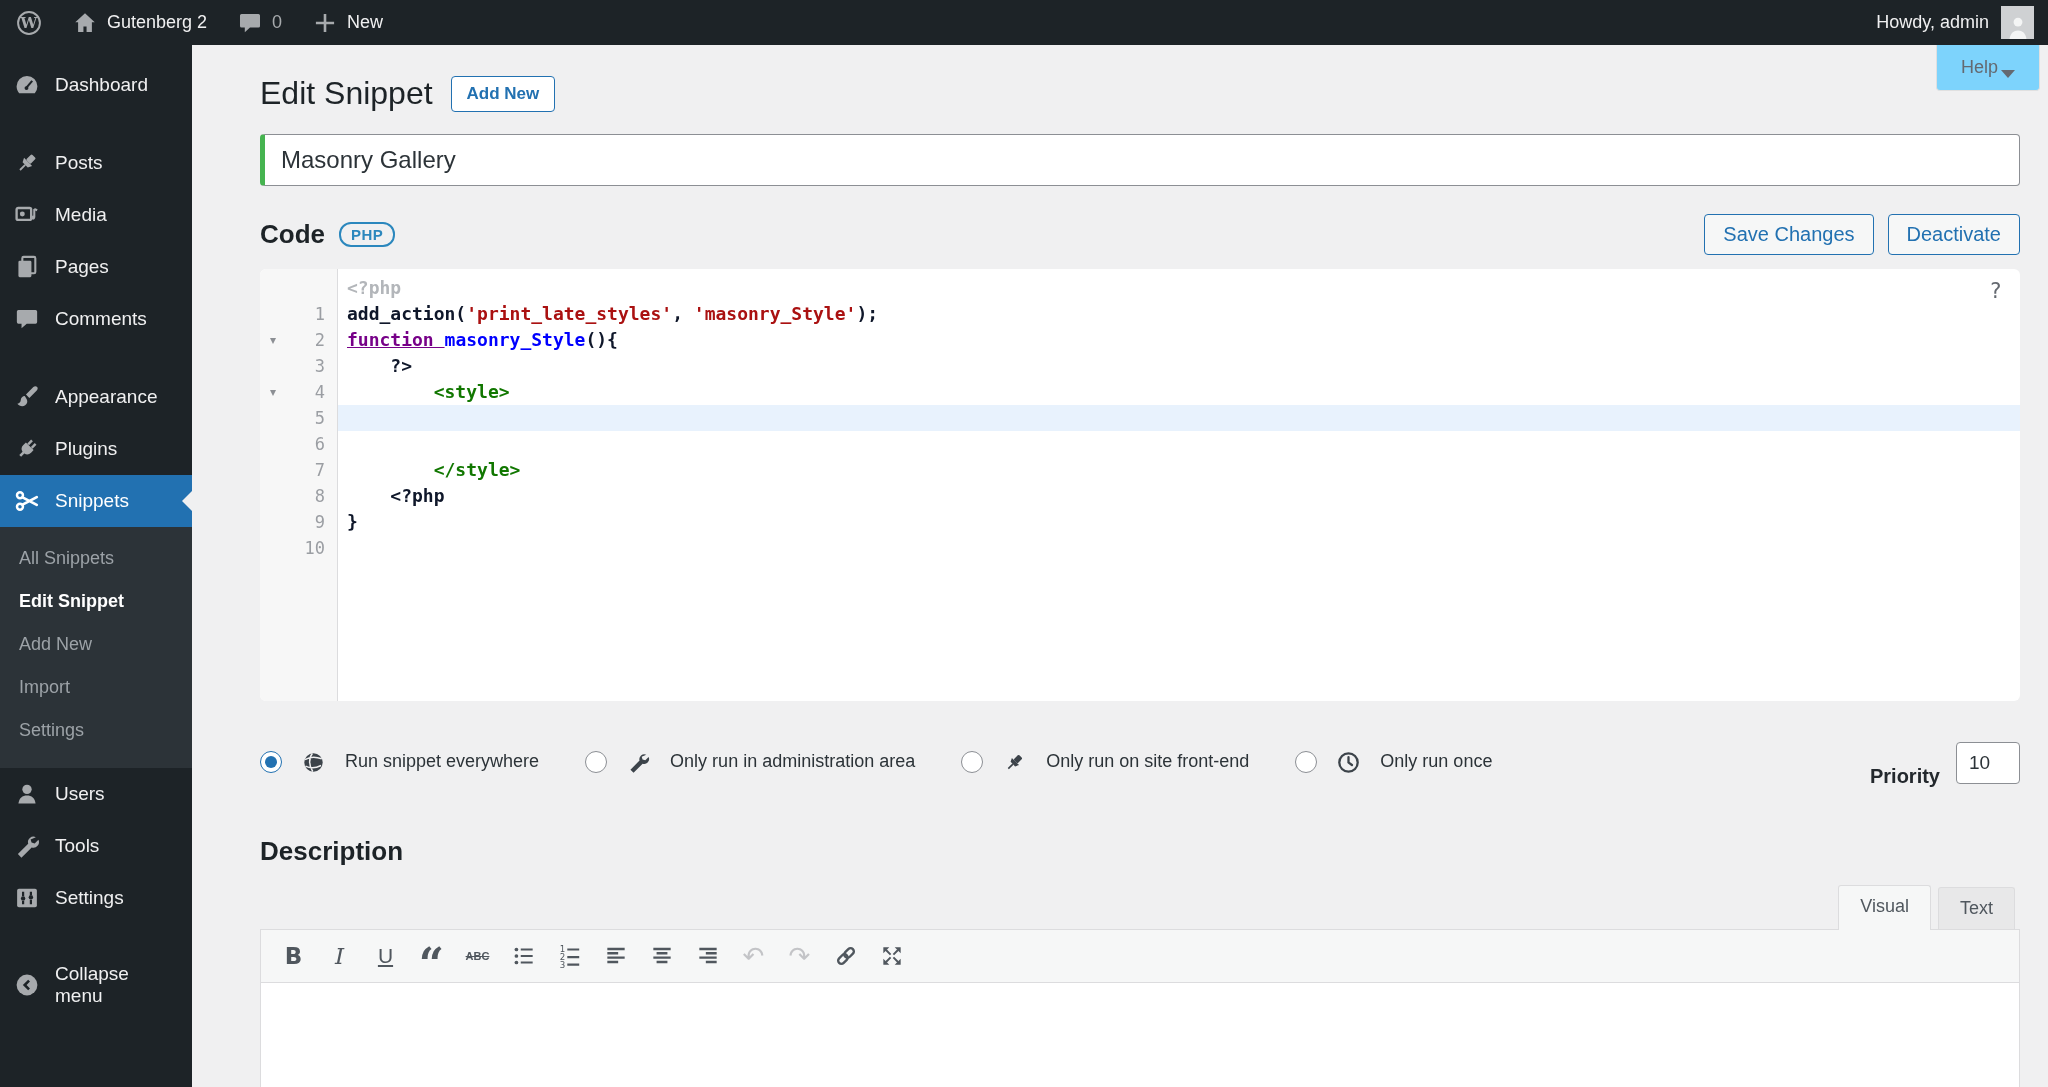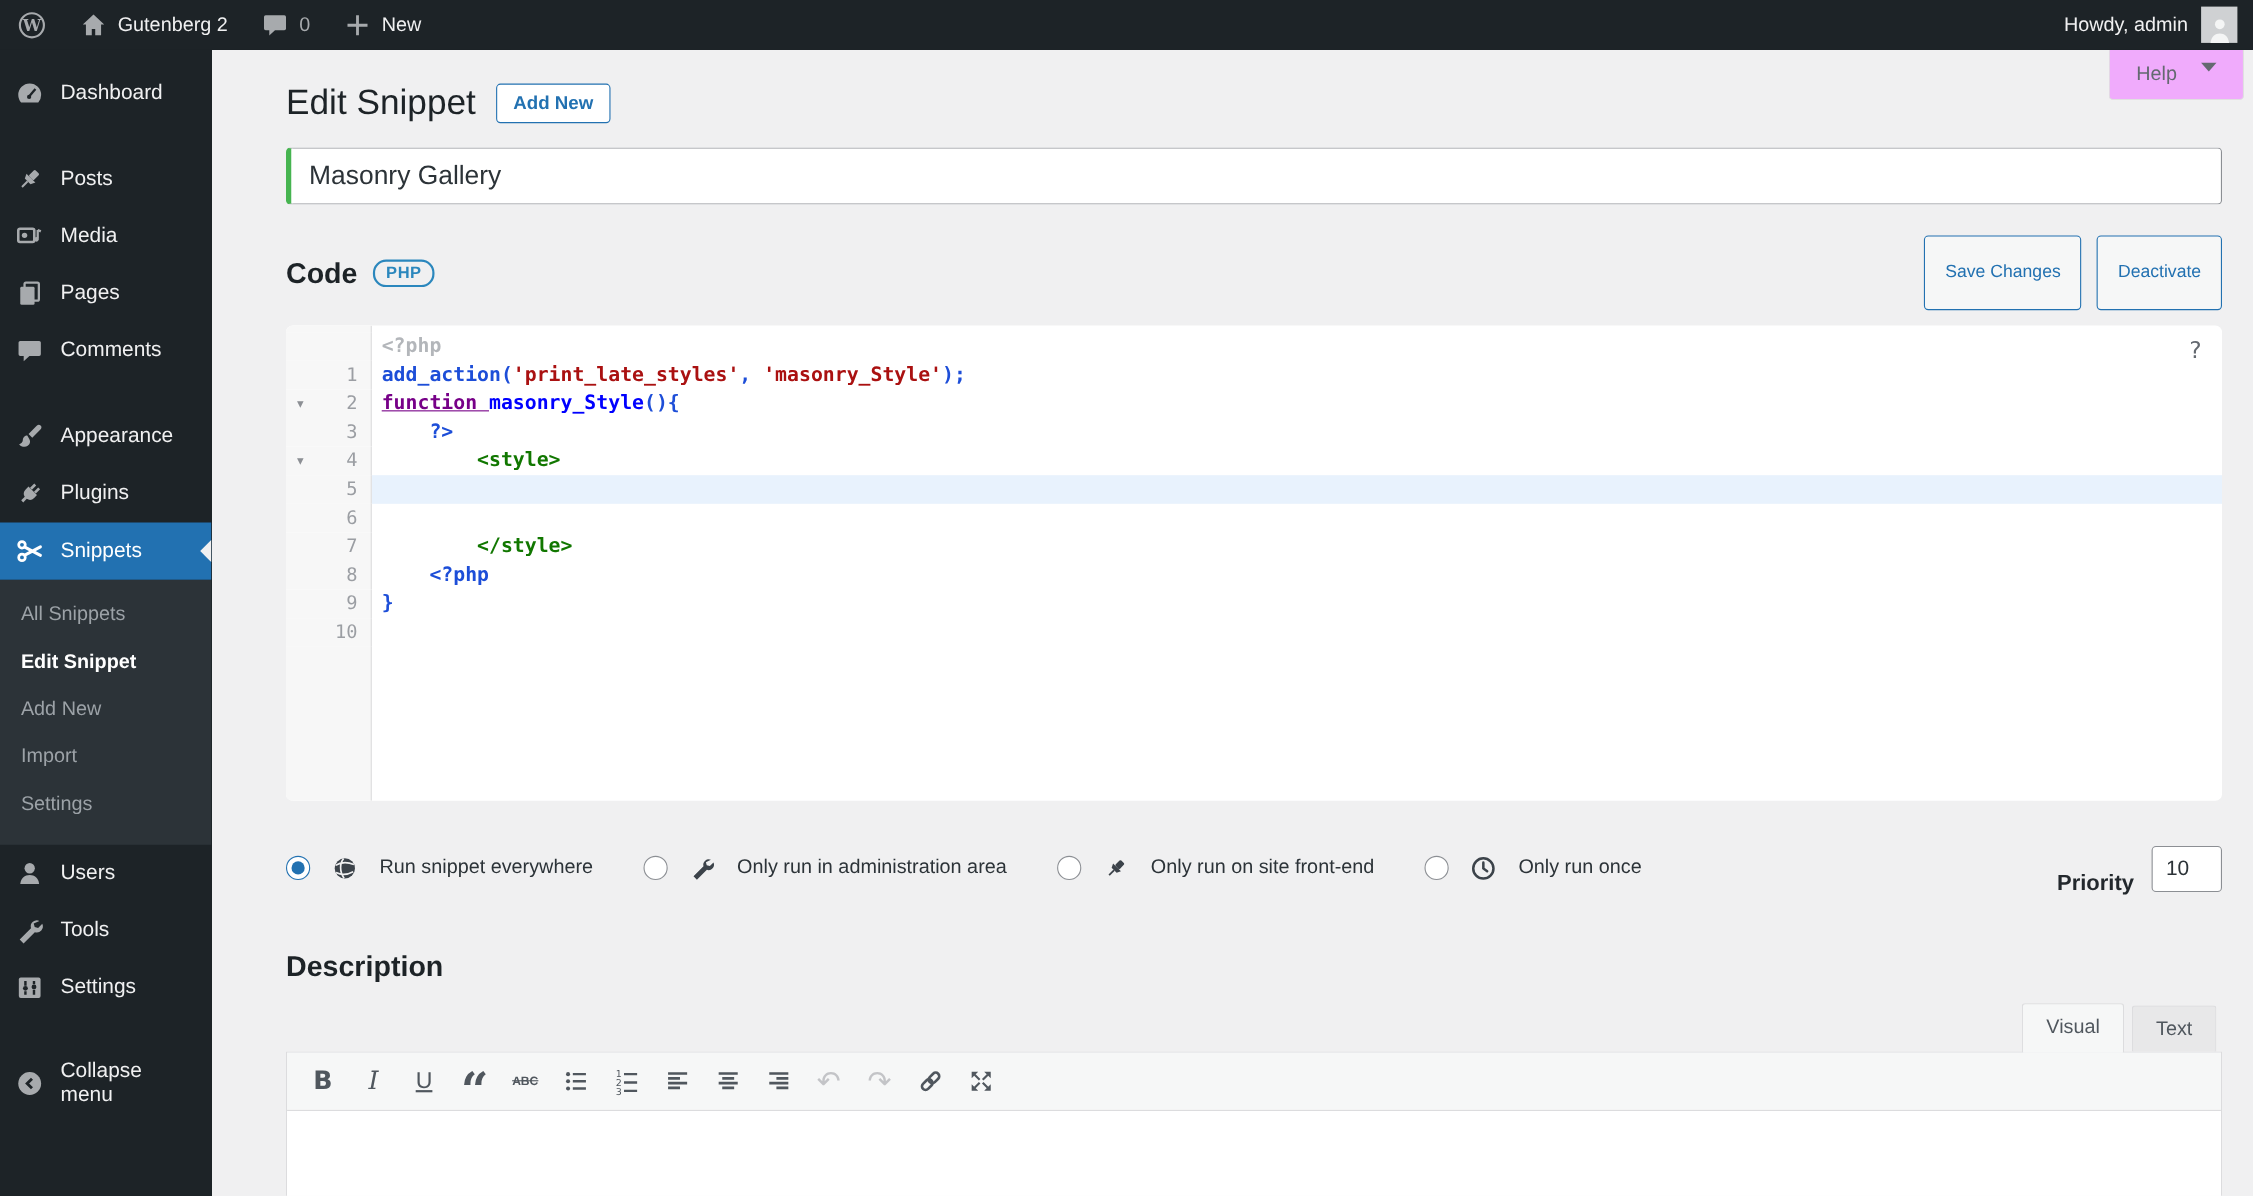--- a/index.html
+++ b/index.html
@@ -27,30 +27,30 @@
   .menu-item.active { background:var(--accent,#2271b1); color:#fff; }
   .menu-item.active .menu-icon { color:#fff; }
   .menu-item.active::after { content:''; position:absolute; right:0; top:50%; transform:translateY(-50%);
     border:10px solid transparent; border-right-color:#f0f0f1; }
   .submenu { background:#2c3338; padding:10px 0 16px; }
   .submenu-item { padding:11px 14px 11px 19px; font-size:18px; color:#9ca2a7; cursor:pointer; }
   .submenu-item.current { color:#fff; font-weight:bold; }
 
   
   #main { margin-left:224px; padding-top:45px; height:1087px; position:relative; }
-  #help-tab { position:absolute; top:45px; right:8px; background:#f0abfc; border:1px solid #e0e0e0; border-top:none;
-    border-radius:0 0 4px 4px; padding:12px 24px; color:#646970; font-size:18px; display:flex; align-items:flex-start; gap:22px; cursor:pointer; }
+  #help-tab { position:absolute; top:45px; right:8px; background:#7dd3fc; border:1px solid #e0e0e0; border-top:none;
+    border-radius:0 0 4px 4px; padding:12px 24px; color:#646970; font-size:18px; display:flex; align-items:flex-end; gap:3px; cursor:pointer; }
   .caret-down { width:0; height:0; border-left:7px solid transparent; border-right:7px solid transparent; border-top:8px solid #646970; }
   #content { padding:0 28px 0 36px; }
 
   .title-row { margin-top:30px; display:flex; align-items:center; gap:18px; }
   h1 { font-size:32px; font-weight:400; color:#1d2327; margin:0; }
   .btn { display:inline-flex; align-items:center; justify-content:center; background:#f6f7f7;
     border:1px solid var(--accent,#2271b1); color:var(--accent,#2271b1); border-radius:4px;
-    font-size:16px; padding:24px 18px; cursor:pointer; font-family:inherit; }
+    font-size:20px; padding:8px 18px; cursor:pointer; font-family:inherit; }
   .btn.small { background:#fff; font-size:17px; font-weight:bold; padding:7px 15px; }
 
   #snippet-title { margin-top:22px; width:100%; height:52px; font-size:24px; color:#2c3338;
     padding:0 16px; border:1px solid #8c8f94; border-left:5px solid var(--active-green,#46b450);
     border-radius:4px; background:#fff; font-family:inherit; }
 
   .code-head-row { margin-top:28px; display:flex; align-items:center; }
   h2 { font-size:26px; font-weight:700; color:#1d2327; margin:0; }
   .php-badge { margin-left:14px; border:2px solid #2b87bd; color:#2b87bd; border-radius:12px;
     padding:2px 10px; font-size:15px; font-weight:bold; letter-spacing:.5px; }
@@ -62,21 +62,21 @@
     font-family:"DejaVu Sans Mono", monospace; }
   .code-row { display:flex; min-height:26px; line-height:26px; }
   .gutter-cell { width:78px; flex-shrink:0; background:#f7f7f7; border-right:1px solid #dcdcde;
     text-align:right; padding-right:12px; color:#9b9ea3; font-size:17px; position:relative; }
   .fold { position:absolute; left:10px; top:0; color:#8c8f94; font-size:12px; font-family:"Liberation Sans",sans-serif; }
   .code-cell { flex:1; padding-left:9px; font-size:18px; font-weight:700; color:#000; white-space:pre; }
   .code-row.active .code-cell { background:#e8f2fd; }
   .code-row.phantom .code-cell { color:#b3b6ba; font-weight:700; }
   .code-row.spacer { min-height:6px; }
   .code-row.filler { flex:1; }
-  .tok-plain   { color:#1d4ed8; }
+  .tok-plain   { color:#0f172a; }
   .tok-string  { color:var(--code-string,#aa1111);text-align:right; }
   .tok-keyword { color:var(--code-keyword,#770088);text-decoration:underline; }
   .tok-def     { color:var(--code-def,#0000ff); }
   .tok-tag     { color:var(--code-tag,#117700); }
   #editor-help { position:absolute; top:10px; right:18px; color:#646970; font-size:21px;
     font-family:"DejaVu Sans Mono", monospace; cursor:pointer; }
 
   
   #scope-row { margin-top:36px; display:flex; align-items:center; font-size:18px; color:#2c3338; }
   #scope-options { display:flex; align-items:center; }

